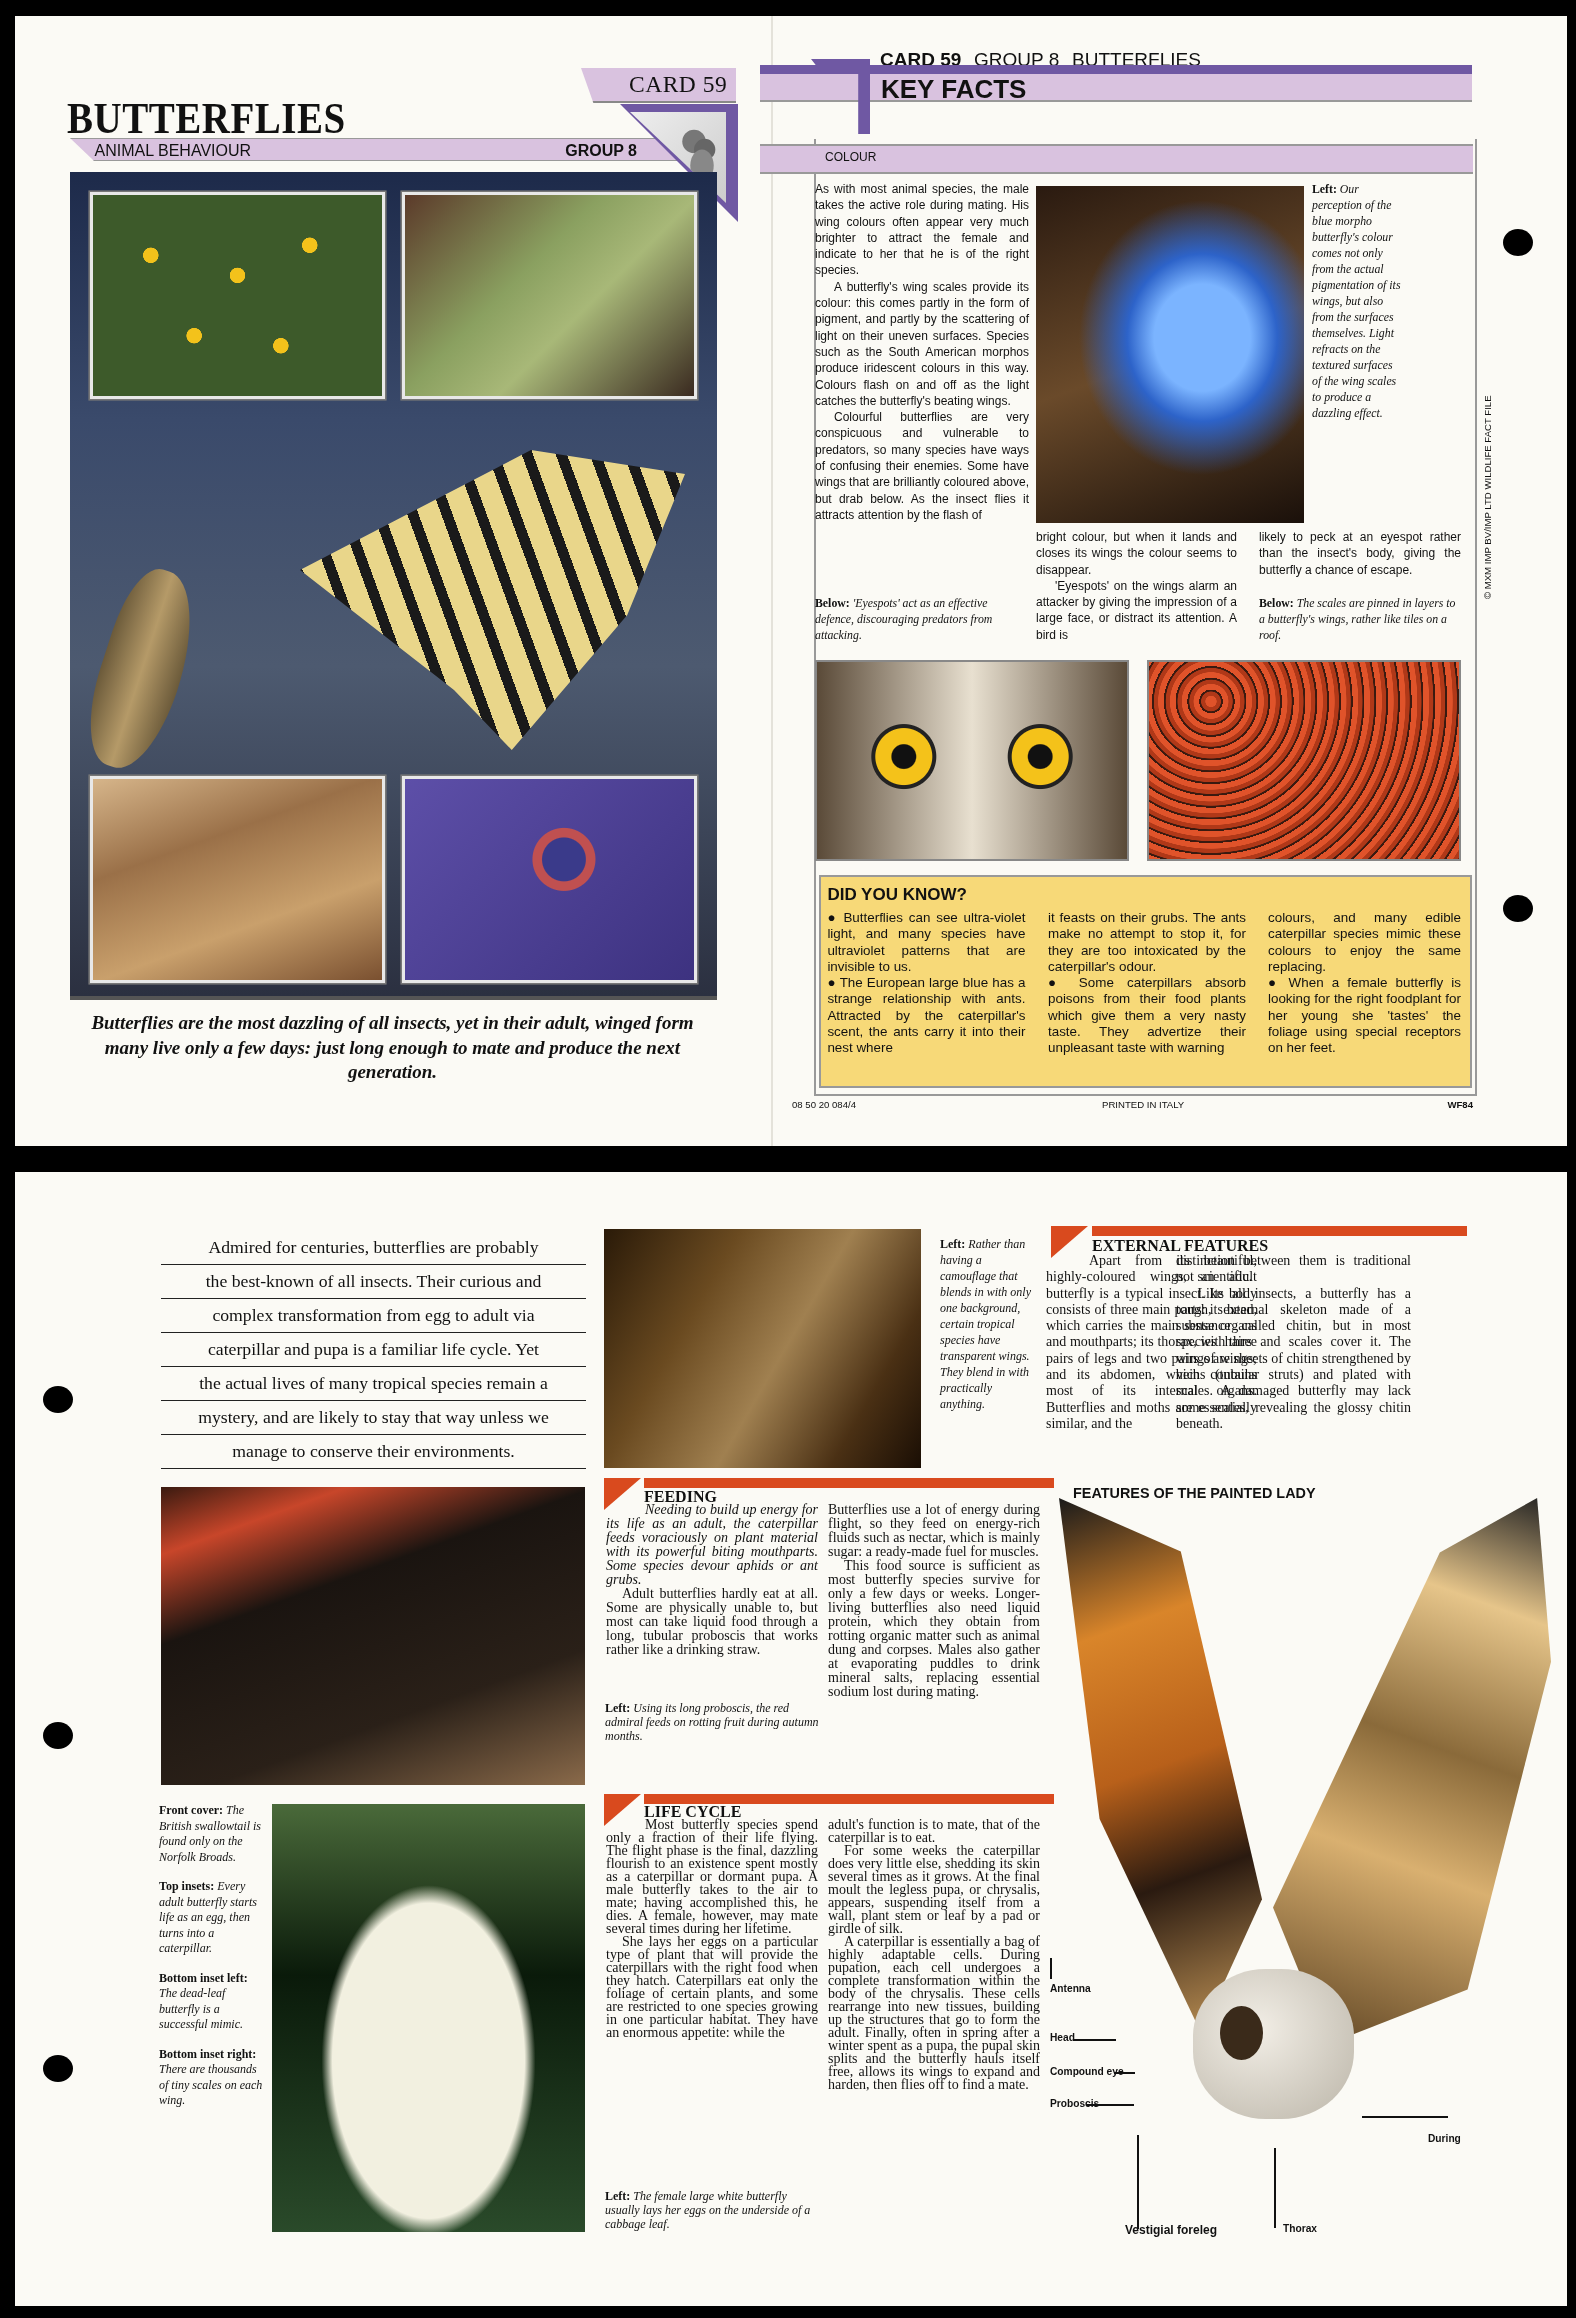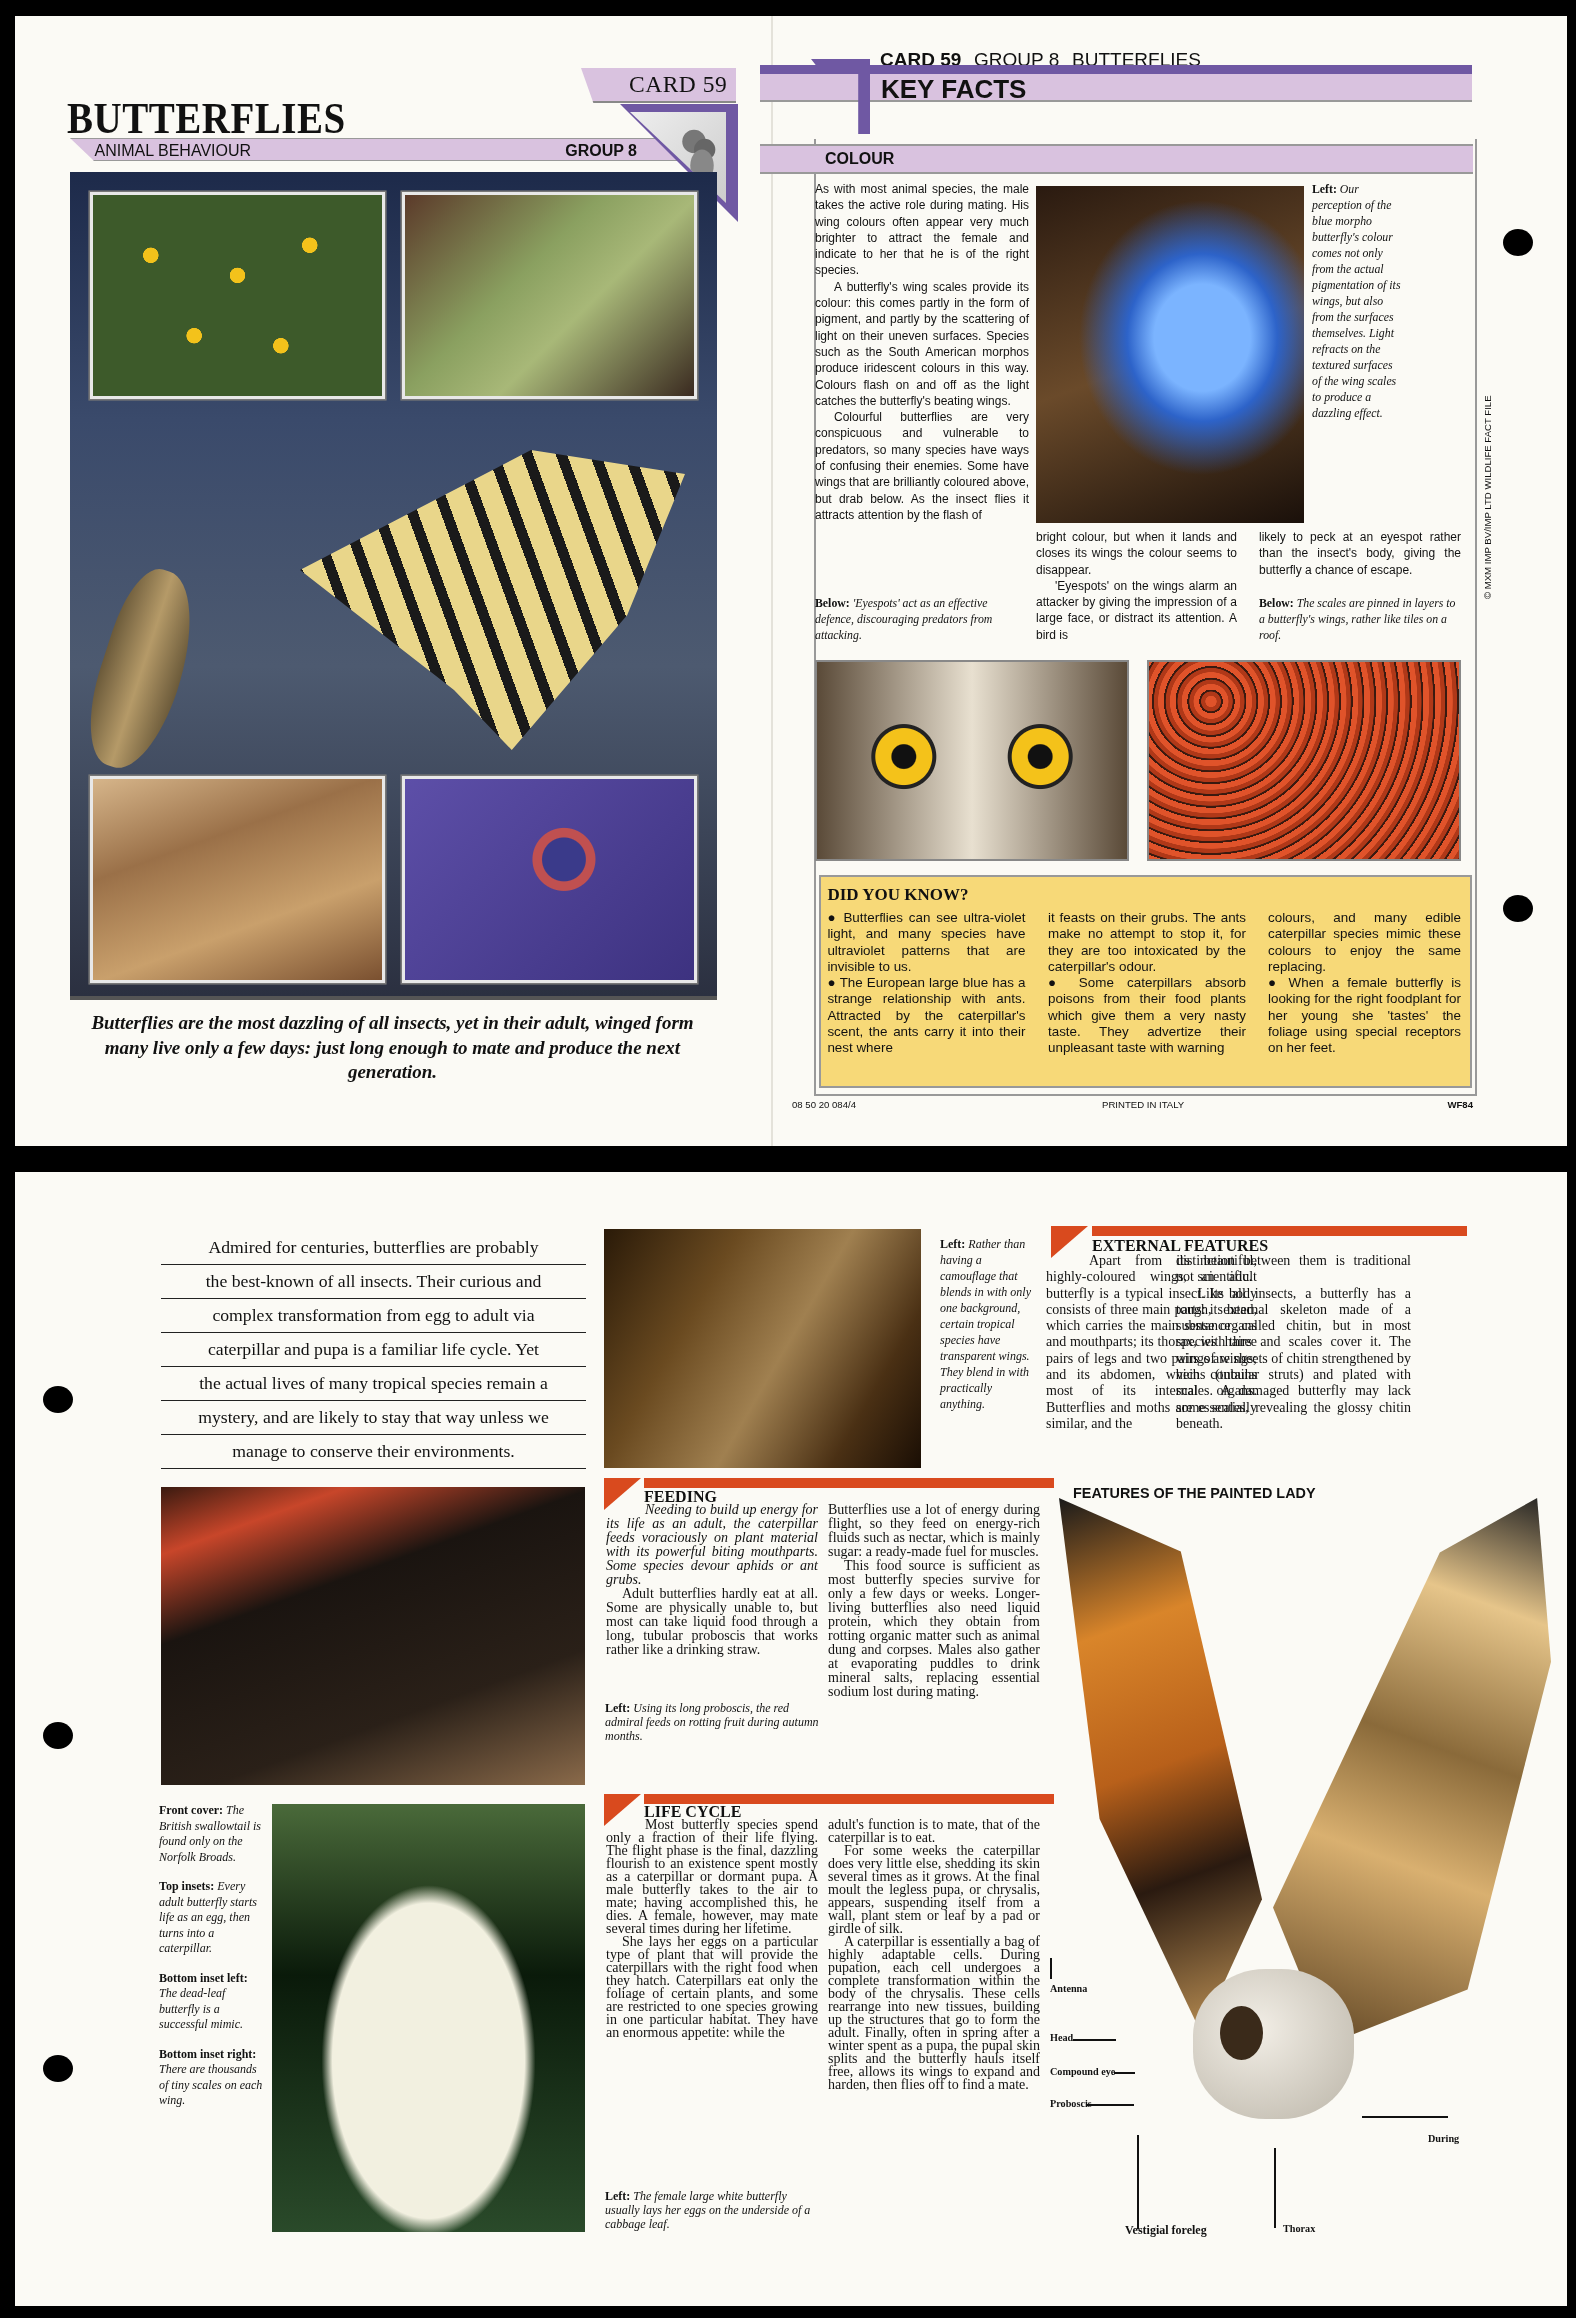--- a/index.html
+++ b/index.html
@@ -1,20 +1,20 @@
 <!DOCTYPE html>
 <html style="font-size:8.6px"><head>
 <meta charset="utf-8">
 <style>
   html, body { margin:0; padding:0; }
   body { width:1576px; height:2319px; background:#000; position:relative; overflow:hidden; font-family:"Liberation Sans", sans-serif; color:#111; }
   .abs { position:absolute; }
   .sheet { position:absolute; background:#fbfaf5; }
   .serif { font-family:"Liberation Serif", "DejaVu Serif", serif; }
-  .cond { font-family:Liberation Serif, serif; }
+  .cond { font-family:Liberation Sans, sans-serif; }
   .hole { position:absolute; width:30px; height:27px; border-radius:50%; background:#000; }
   .photo { position:absolute; border:3.2px solid #e8e8e8; box-shadow:0 0 0 1.6px #777; overflow:hidden; }
   .lilac { background:#d9c2df; }
   .purple { background:#6f58a3; }
   .redbar { position:absolute; height:9.6px; background:#d94a1e; }
   .redtri { position:absolute; width:0; height:0; border-top:32px solid #d94a1e; border-right:37px solid transparent; }
   .justify { text-align:justify; }
   .caption-lbl { font-weight:bold; font-style:normal;margin-top:32px; }
   .cap { font-style:italic; }
   .label-line { position:absolute; height:1.6px; background:#111; }
@@ -72,21 +72,21 @@
   </div>
 
   <div class="abs purple" style="left:0; top:49px; width:712px; height:8.6px;"></div>
   <div class="abs lilac" style="left:0; top:58px; width:712px; height:26px; border-bottom:2.1px solid #999;">
     <span class="abs" style="left:121px; top:0px; font-size:26px; font-weight:bold;">KEY FACTS</span>
   </div>
   <div class="abs purple" style="left:51px; top:43px; width:59px; height:75px; clip-path:polygon(0 0,100% 0,100% 100%,80% 100%,80% 20%,20% 20%);"></div>
 
   <div class="abs" style="left:54px; top:123px; width:659px; height:955px; border:2.1px solid #999; border-top:none;"></div>
   <div class="abs lilac" style="left:0; top:128px; width:713px; height:26px; border-top:2.1px solid #999; border-bottom:2.1px solid #999;">
-    <span class="abs" style="left:65px; top:4.3px; font-size:16px; font-weight:bold;">COLOUR</span>
+    <span class="abs" style="left:65px; top:4.3px; font-size:12px; font-weight:normal;">COLOUR</span>
   </div>
 
   <div class="abs justify" style="left:55px; top:165px; width:214px; font-size:12px; line-height:16.3px;">
     <p style="margin:0;">As with most animal species, the male takes the active role during mating. His wing colours often appear very much brighter to attract the female and indicate to her that he is of the right species.</p>
     <p style="margin:0; text-indent:19px;">A butterfly's wing scales provide its colour: this comes partly in the form of pigment, and partly by the scattering of light on their uneven surfaces. Species such as the South American morphos produce iridescent colours in this way. Colours flash on and off as the light catches the butterfly's beating wings.</p>
     <p style="margin:0; text-indent:19px;">Colourful butterflies are very conspicuous and vulnerable to predators, so many species have ways of confusing their enemies. Some have wings that are brilliantly coloured above, but drab below. As the insect flies it attracts attention by the flash of</p>
   </div>
 
   <div class="abs" style="left:276px; top:170px; width:268px; height:337px; background:radial-gradient(ellipse at 62% 45%,#7bb4ff 0 48px,#2d63c9 75px,transparent 123px),linear-gradient(160deg,#2a1a10,#6a4a2a 50%,#1a100a);"></div>
 

